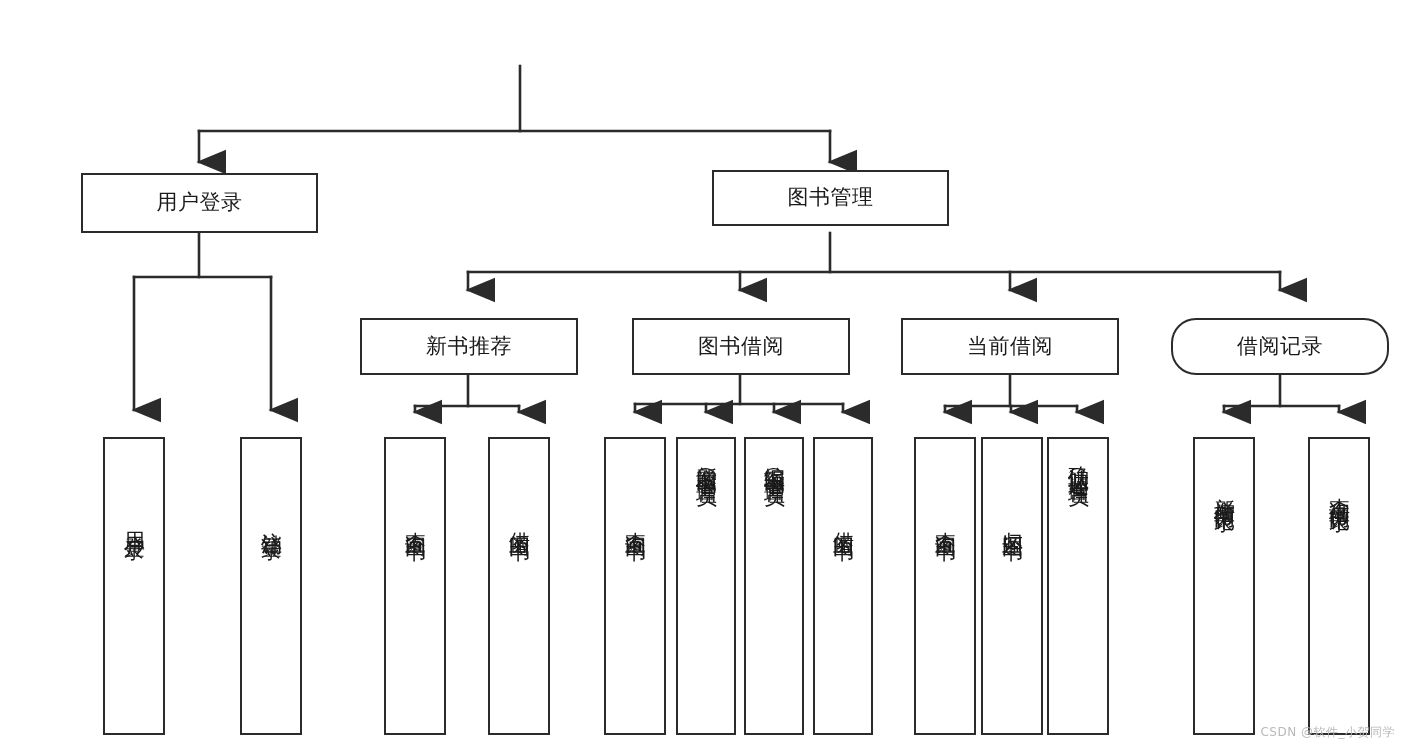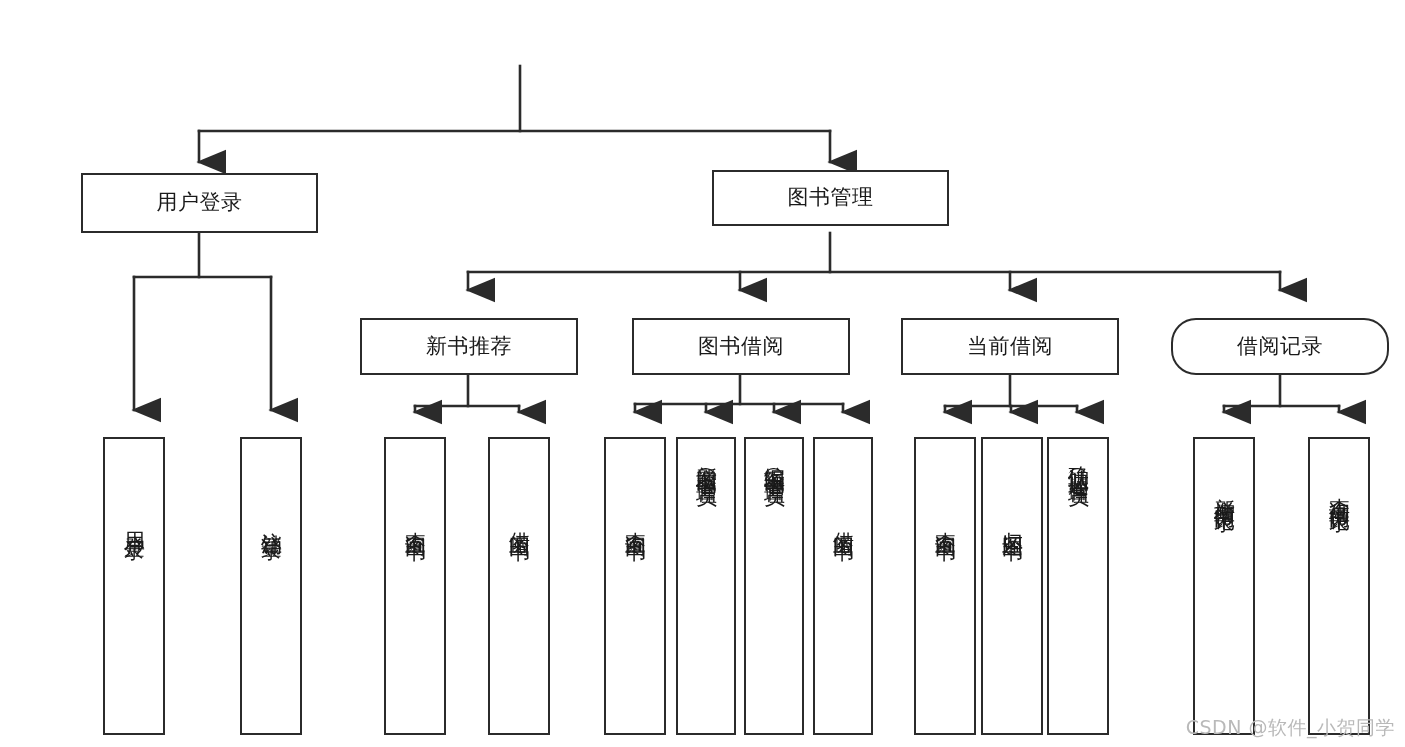--- a/index.html
+++ b/index.html
@@ -53,21 +53,21 @@
     font-size: 21px;
     letter-spacing: 3px;
     line-height: 1;
     white-space: nowrap;
     color: #1a1a1a;
   }
   .watermark {
     position: absolute;
     right: 10px;
     bottom: 6px;
-    font-size: 19px;
+    font-size: 12px;
     color: #b9b9b9;
     letter-spacing: 0.5px;
     white-space: nowrap;
     pointer-events: none;
   }
 </style>
 </head>
 <body>
 
 <div id="canvas">

